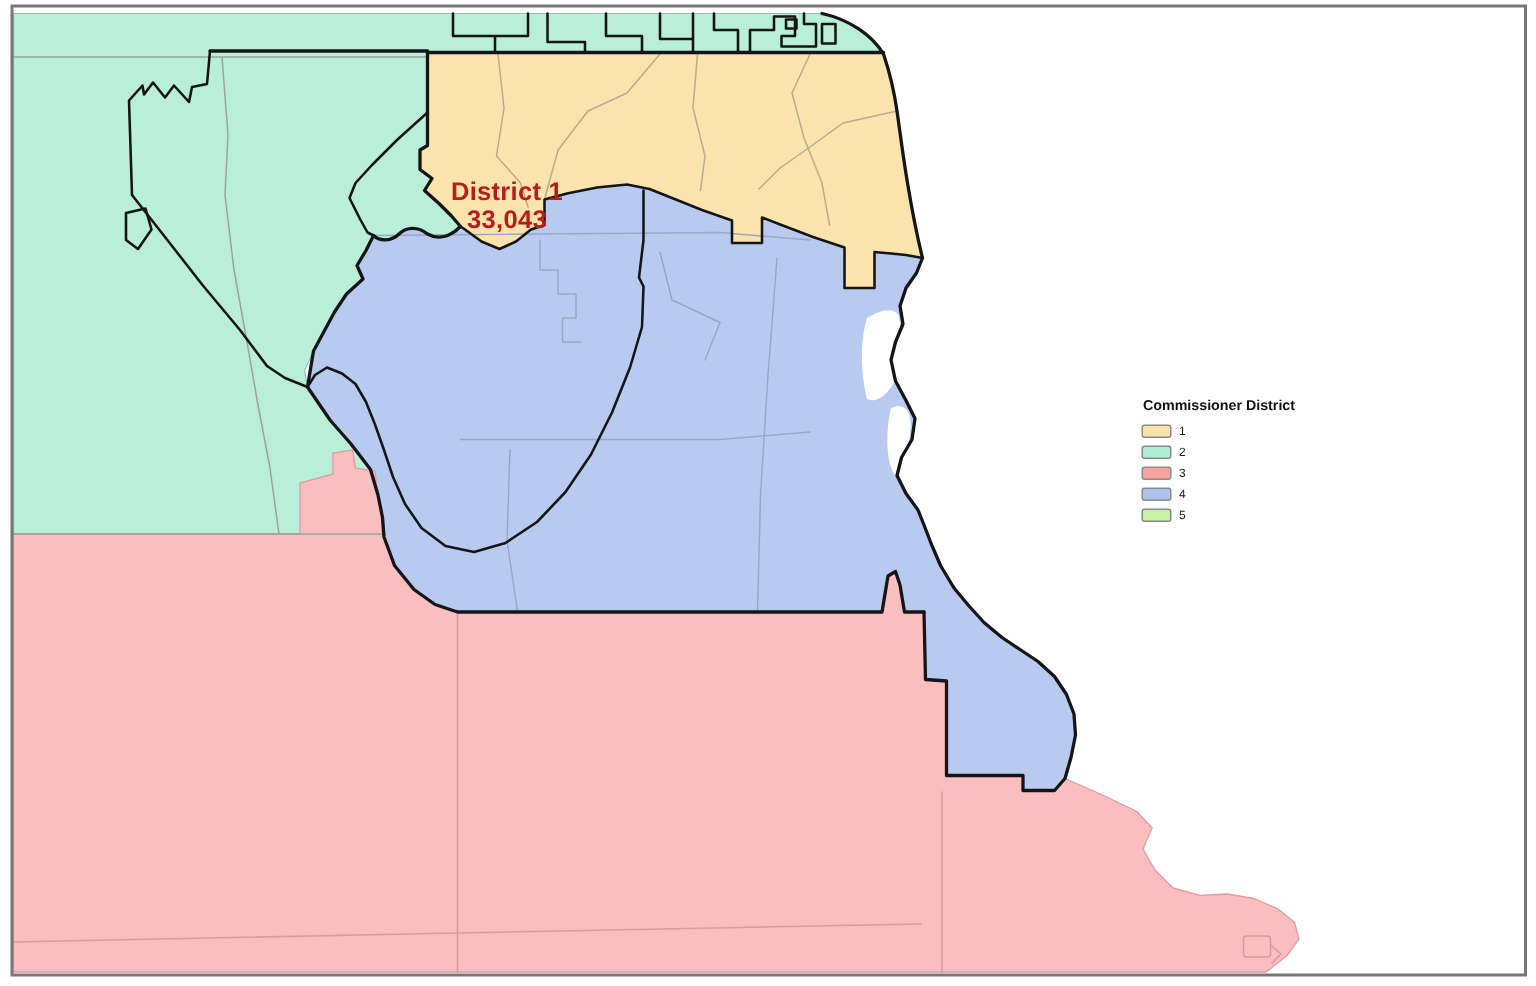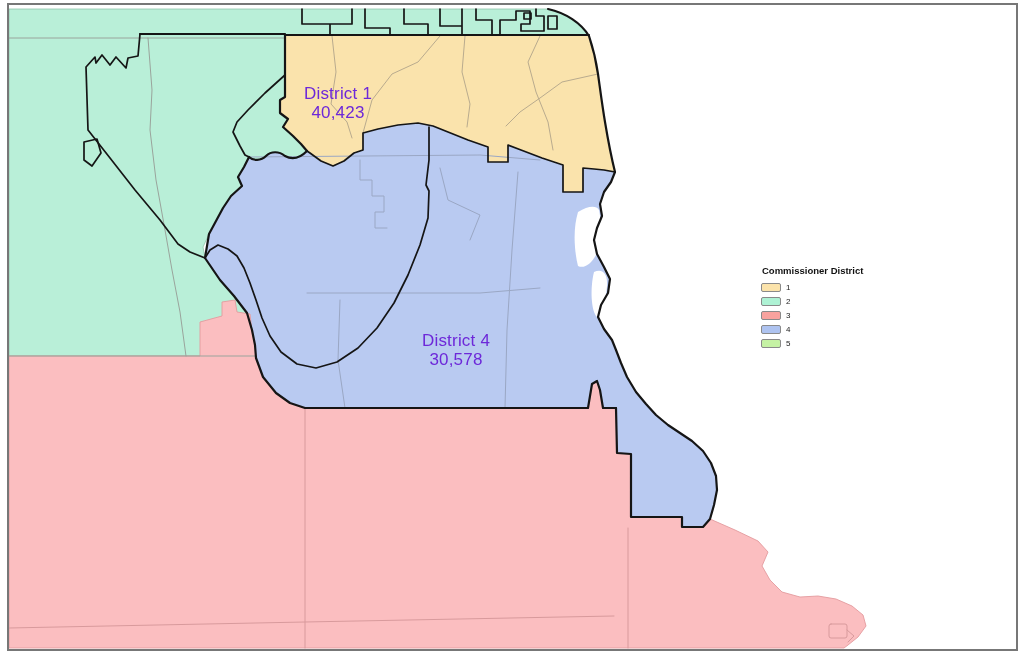--- a/index.html
+++ b/index.html
@@ -1,20 +1,20 @@
 <!DOCTYPE html>
 <html><head>
 <meta charset="utf-8">
 <style>
   html,body{margin:0;padding:0;background:#ffffff;}
   body{width:1024px;height:657px;overflow:hidden;font-family:"Liberation Sans",sans-serif;}
   .stage{position:relative;width:1024px;height:657px;background:#fff;}
   svg{position:absolute;left:0;top:0;}
-  .district-label{position:absolute;text-align:center;font-weight:normal;color:#6d28d9;
-    font-size:17px;line-height:19px;letter-spacing:.2px;}
+  .district-label{position:absolute;text-align:center;font-weight:bold;color:#b91c1c;
+    font-size:17px;line-height:19px;letter-spacing:.2px;margin-top:34px;}
   .legend{position:absolute;left:761px;top:265px;width:130px;}
   .legend-title{font-size:9.5px;font-weight:bold;color:#111;margin:0 0 4px 1px;}
   .legend-row{display:flex;align-items:center;height:14px;}
   .legend-swatch{width:20px;height:9px;border:1px solid #8a8a8a;border-radius:2px;
     box-sizing:border-box;flex:0 0 auto;}
   .legend-label{font-size:8px;color:#222;margin-left:5px;}
 </style>
 </head>
 <body>
 
@@ -141,27 +141,23 @@
       <path d="M429,127 L429,160 L426,185 L429,191 L428,218 L420,245 L408,275 L394,303
                L377,328 L358,348 L337,362 L316,368 L297,364 L281,352 L270,336 L262,318
                L256,300 L250,283 L244,268 L237,256 L228,249 L218,245 L210,250 L205,258"></path>
     </g>
 
     <rect x="8" y="4" width="1009" height="646" fill="none" stroke-width="2" stroke="#777777"></rect>
   </svg>
 
   <div class="district-label" style="left:282px;top:84px;width:112px;">
     <div>District 1</div>
-    <div>40,423</div>
+    <div>33,043</div>
   </div>
 
-  <div class="district-label" style="left:400px;top:331px;width:112px;">
-    <div>District 4</div>
-    <div>30,578</div>
-  </div>
 
   <div class="legend">
     <div class="legend-title">Commissioner District</div>
 
     <div class="legend-row">
       <span class="legend-swatch" style="background: rgb(251, 227, 171);"></span>
       <span class="legend-label">1</span>
     </div>
     <div class="legend-row">
       <span class="legend-swatch" style="background: rgb(174, 242, 212);"></span>

